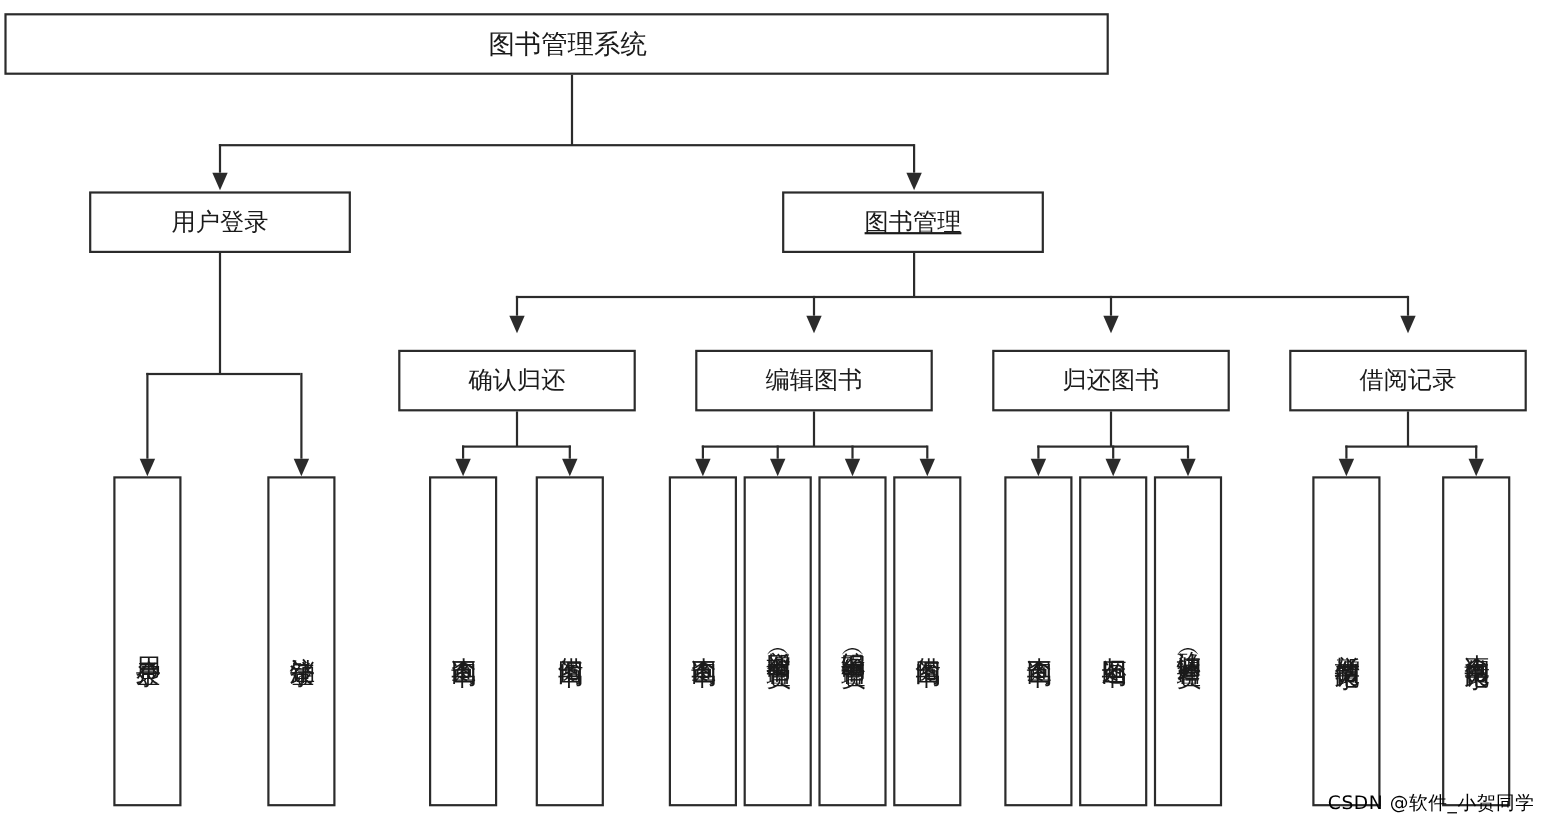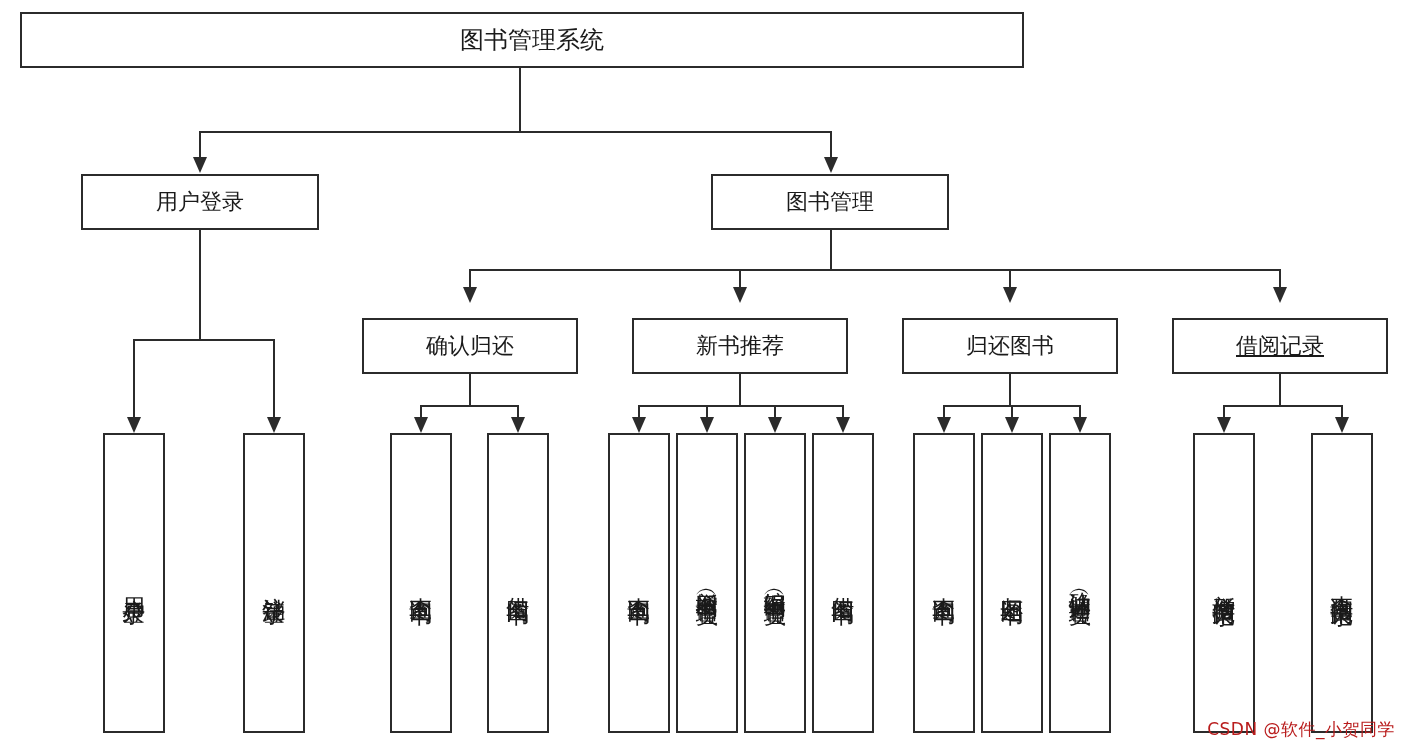--- a/index.html
+++ b/index.html
@@ -19,30 +19,30 @@
     position:absolute;
     box-sizing:border-box;
     border:2px solid #2b2b2b;
     background:#ffffff;
     display:flex;
     align-items:center;
     justify-content:center;
     color:#1a1a1a;
   }
   .node.root{
-    left:20px; top:12px; width:1004px; height:56px;
+    left:4px; top:12px; width:1004px; height:56px;
     font-size:24px;
     padding-left:20px;
   }
   .node.l1{
     top:174px; height:56px; width:238px;
     font-size:22px;
   }
   .node.l1.login{ left:81px; }
-  .node.l1.books{ left:711px; }
+  .node.l1.books{ left:711px;text-decoration:underline; }
 
   .node.l2{
     top:318px; height:56px; width:216px;
     font-size:22px;
   }
 
   .leaf{
     position:absolute;
     box-sizing:border-box;
     border:2px solid #2b2b2b;
@@ -83,21 +83,21 @@
     width:0;height:0;
     border-left:7px solid transparent;
     border-right:7px solid transparent;
     border-top:16px solid #2b2b2b;
   }
   .watermark{
     position:absolute;
     right:10px;
     bottom:6px;
     font-size:17px;
-    color:#b91c1c;
+    color:#000000;
     letter-spacing:0.5px;
     white-space:nowrap;
   }
 </style>
 </head>
 <body>
 
 <div id="canvas">
 
   <div class="node root">
@@ -133,26 +133,26 @@
   <div class="vline" style="left:1279px; top:269px; height:18px;"></div>
   <div class="arrow" style="left:463px; top:287px;"></div>
   <div class="arrow" style="left:733px; top:287px;"></div>
   <div class="arrow" style="left:1003px; top:287px;"></div>
   <div class="arrow" style="left:1273px; top:287px;"></div>
 
   <div class="node l2" style="left:362px;">
     <span>确认归还</span>
   </div>
   <div class="node l2" style="left:632px;">
-    <span>新书推荐</span>
+    <span>编辑图书</span>
   </div>
   <div class="node l2" style="left:902px;">
     <span>归还图书</span>
   </div>
-  <div class="node l2" style="left:1172px;text-decoration:underline;">
+  <div class="node l2" style="left:1172px;">
     <span>借阅记录</span>
   </div>
 
   <div class="vline" style="left:469px; top:374px; height:32px;"></div>
   <div class="hline" style="left:420px; top:405px; width:99px;"></div>
   <div class="vline" style="left:420px; top:405px; height:12px;"></div>
   <div class="vline" style="left:517px; top:405px; height:12px;"></div>
   <div class="arrow" style="left:414px; top:417px;"></div>
   <div class="arrow" style="left:511px; top:417px;"></div>
 

